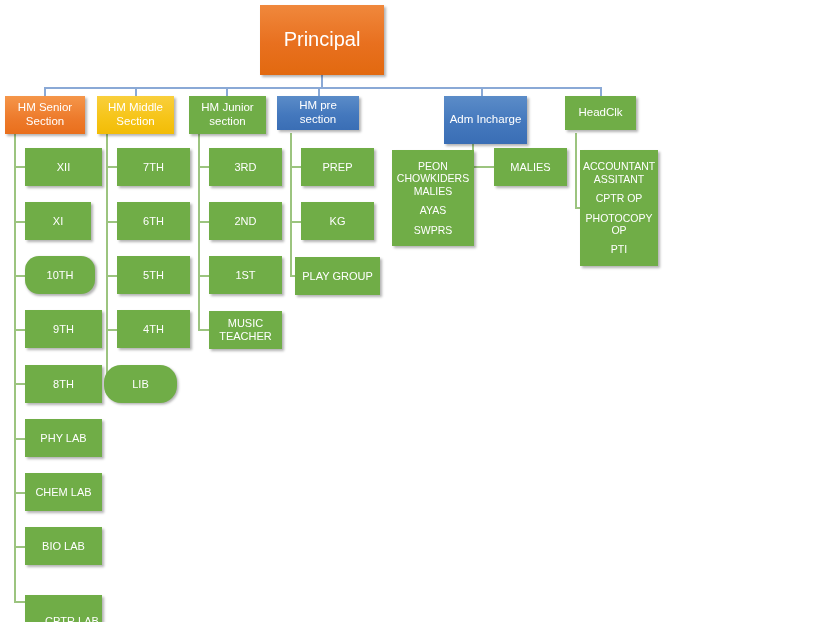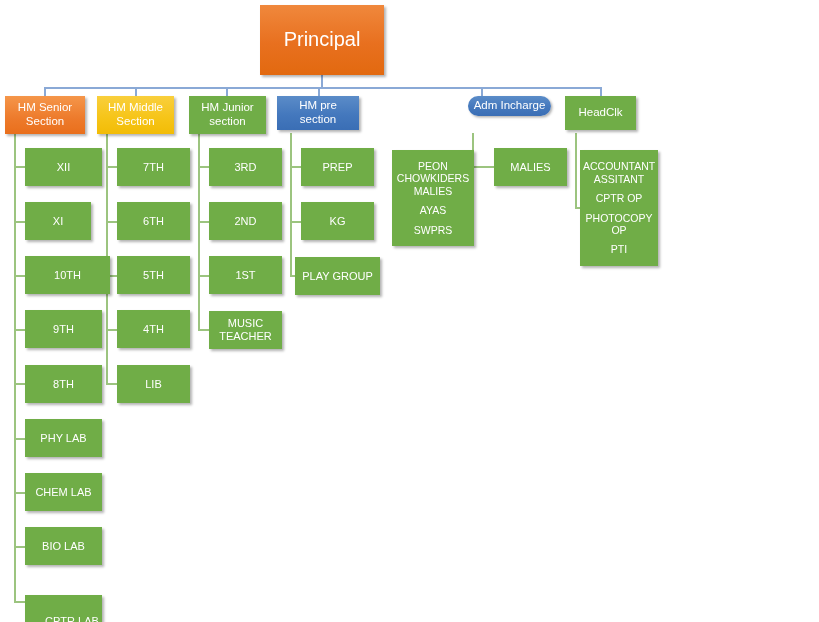--- a/index.html
+++ b/index.html
@@ -156,21 +156,21 @@
       <p>section</p>
     </div>
   </div>
 
   <div class="node level2 blue" style="left:277px; top:96px; width:82px; height:34px;">
     <div class="lines">
       <p>HM pre section</p>
     </div>
   </div>
 
-  <div class="node level2 blue" style="left:468px; top:96px; width:83px; height:20px;border-radius:10px;">
+  <div class="node level2 blue" style="left:444px; top:96px; width:83px; height:48px;">
     <div class="lines">
       <p>Adm Incharge</p>
     </div>
   </div>
 
   <div class="node level2 green" style="left:565px; top:96px; width:71px; height:34px;">
     <div class="lines">
       <p>HeadClk</p>
     </div>
   </div>
@@ -178,21 +178,21 @@
   <div class="node leaf green" style="left:25px; top:148px; width:77px; height:38px;">
     <div class="lines">
         <p>XII</p>
       </div>
   </div>
   <div class="node leaf green" style="left:25px; top:202px; width:66px; height:38px;">
     <div class="lines">
         <p>XI</p>
       </div>
   </div>
-  <div class="node leaf green" style="left:25px; top:256px; width:85px; height:38px;">
+  <div class="node leaf green" style="left:25px; top:256px; width:70px; height:38px;border-radius:14px;">
     <div class="lines">
         <p>10TH</p>
       </div>
   </div>
   <div class="node leaf green" style="left:25px; top:310px; width:77px; height:38px;">
     <div class="lines">
         <p>9TH</p>
       </div>
   </div>
   <div class="node leaf green" style="left:25px; top:365px; width:77px; height:38px;">
@@ -234,21 +234,21 @@
   <div class="node leaf green" style="left:117px; top:256px; width:73px; height:38px;">
     <div class="lines">
         <p>5TH</p>
       </div>
   </div>
   <div class="node leaf green" style="left:117px; top:310px; width:73px; height:38px;">
     <div class="lines">
         <p>4TH</p>
       </div>
   </div>
-  <div class="node leaf green" style="left:117px; top:365px; width:73px; height:38px;">
+  <div class="node leaf green" style="left:104px; top:365px; width:73px; height:38px;border-radius:17px;">
     <div class="lines">
         <p>LIB</p>
       </div>
   </div>
 
   <div class="node leaf green" style="left:209px; top:148px; width:73px; height:38px;">
     <div class="lines">
         <p>3RD</p>
       </div>
   </div>

